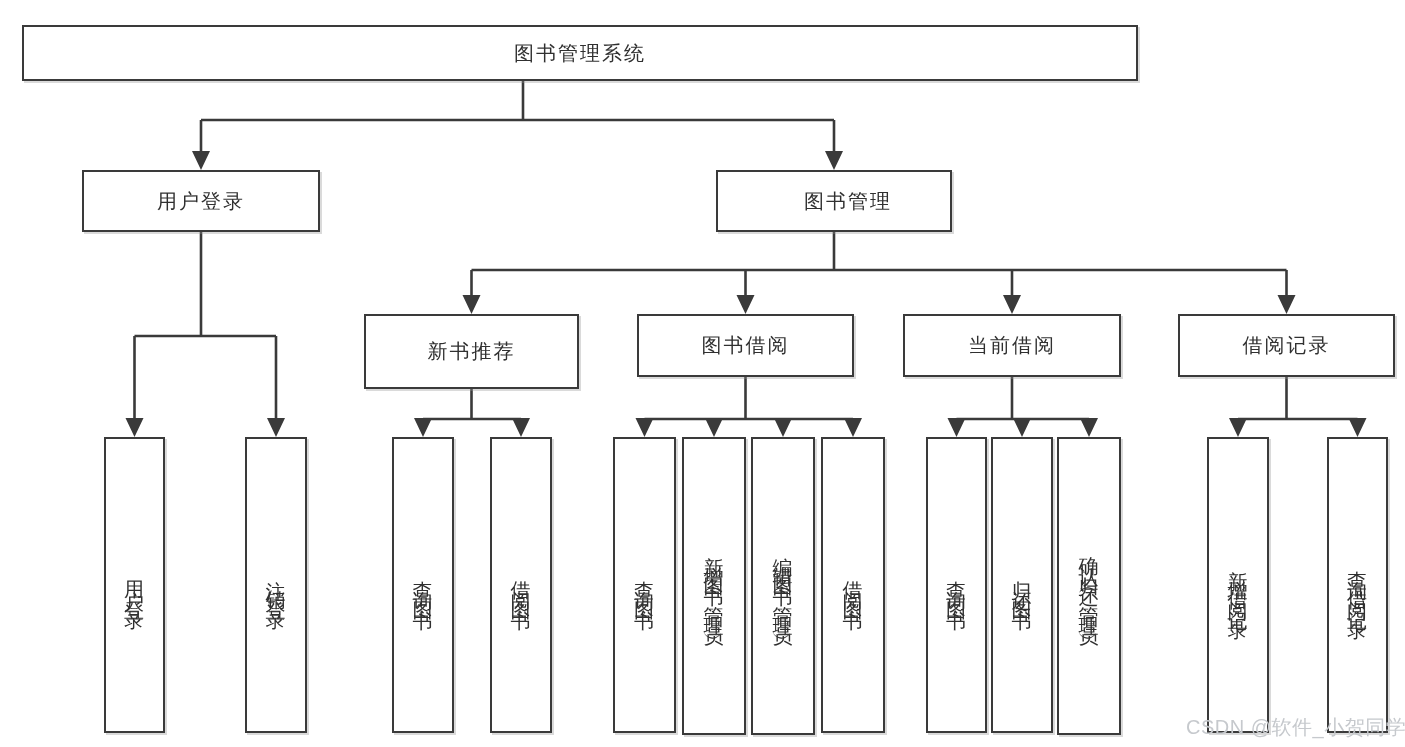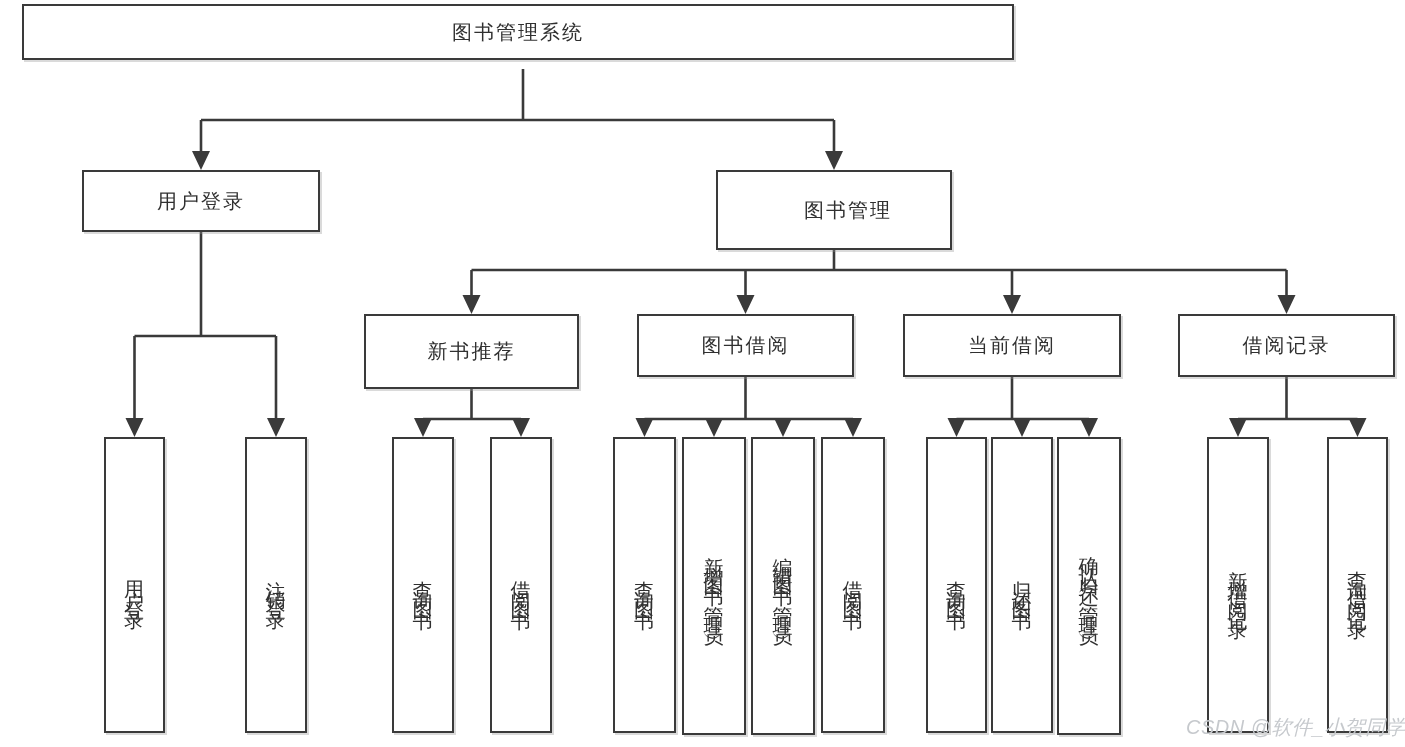--- a/index.html
+++ b/index.html
@@ -43,21 +43,20 @@
   }
   .watermark {
     position: absolute;
     left: 1186px;
     top: 714px;
     font-size: 20px;
     letter-spacing: 0.5px;
     color: #c6c9cd;
     z-index: 3;
     white-space: nowrap;
-    font-style: italic;
   }
 </style>
 </head>
 <body>
 
 <div class="canvas">
 
   <svg class="connectors" viewBox="0 0 1405 747" aria-hidden="true">
     <path fill="none" stroke="#3a3a3a" stroke-width="2.6" d="M523 69V120 M201 120H834 M201 120V153 M834 120V153
          M201 232V336 M134.5 336H276 M134.5 336V420 M276 336V420
@@ -68,28 +67,28 @@
          M1286.5 377V419 M1238 419H1357.5"></path>
     <path fill="#3a3a3a" stroke="none" d="M192 151H210L201 170Z M825 151H843L834 170Z
          M462.5 295H480.5L471.5 314Z M736.5 295H754.5L745.5 314Z M1003 295H1021L1012 314Z M1277.5 295H1295.5L1286.5 314Z
          M125.5 418H143.5L134.5 437Z M267 418H285L276 437Z
          M414 418H432L423 437Z M512 418H530L521 437Z
          M635.5 418H653.5L644.5 437Z M705 418H723L714 437Z M774 418H792L783 437Z M844 418H862L853 437Z
          M947.5 418H965.5L956.5 437Z M1013 418H1031L1022 437Z M1080 418H1098L1089 437Z
          M1229 418H1247L1238 437Z M1348.5 418H1366.5L1357.5 437Z"></path>
   </svg>
 
-  <div class="node hnode" style="left:22px; top:4px; width:992px; height:56px;">
+  <div class="node hnode" style="left:22px; top:25px; width:1116px; height:56px;">
     <span class="lbl">图书管理系统</span>
   </div>
 
   <div class="node hnode" style="left:82px; top:170px; width:238px; height:62px;">
     <span class="lbl">用户登录</span>
   </div>
-  <div class="node hnode" style="left:716px; top:170px; width:236px; height:80px;padding-left:28px;">
+  <div class="node hnode" style="left:716px; top:170px; width:236px; height:62px;padding-left:28px;">
     <span class="lbl">图书管理</span>
   </div>
 
   <div class="node hnode" style="left:364px; top:314px; width:215px; height:75px;">
     <span class="lbl">新书推荐</span>
   </div>
   <div class="node hnode" style="left:637px; top:314px; width:217px; height:63px;">
     <span class="lbl">图书借阅</span>
   </div>
   <div class="node hnode" style="left:903px; top:314px; width:218px; height:63px;">

